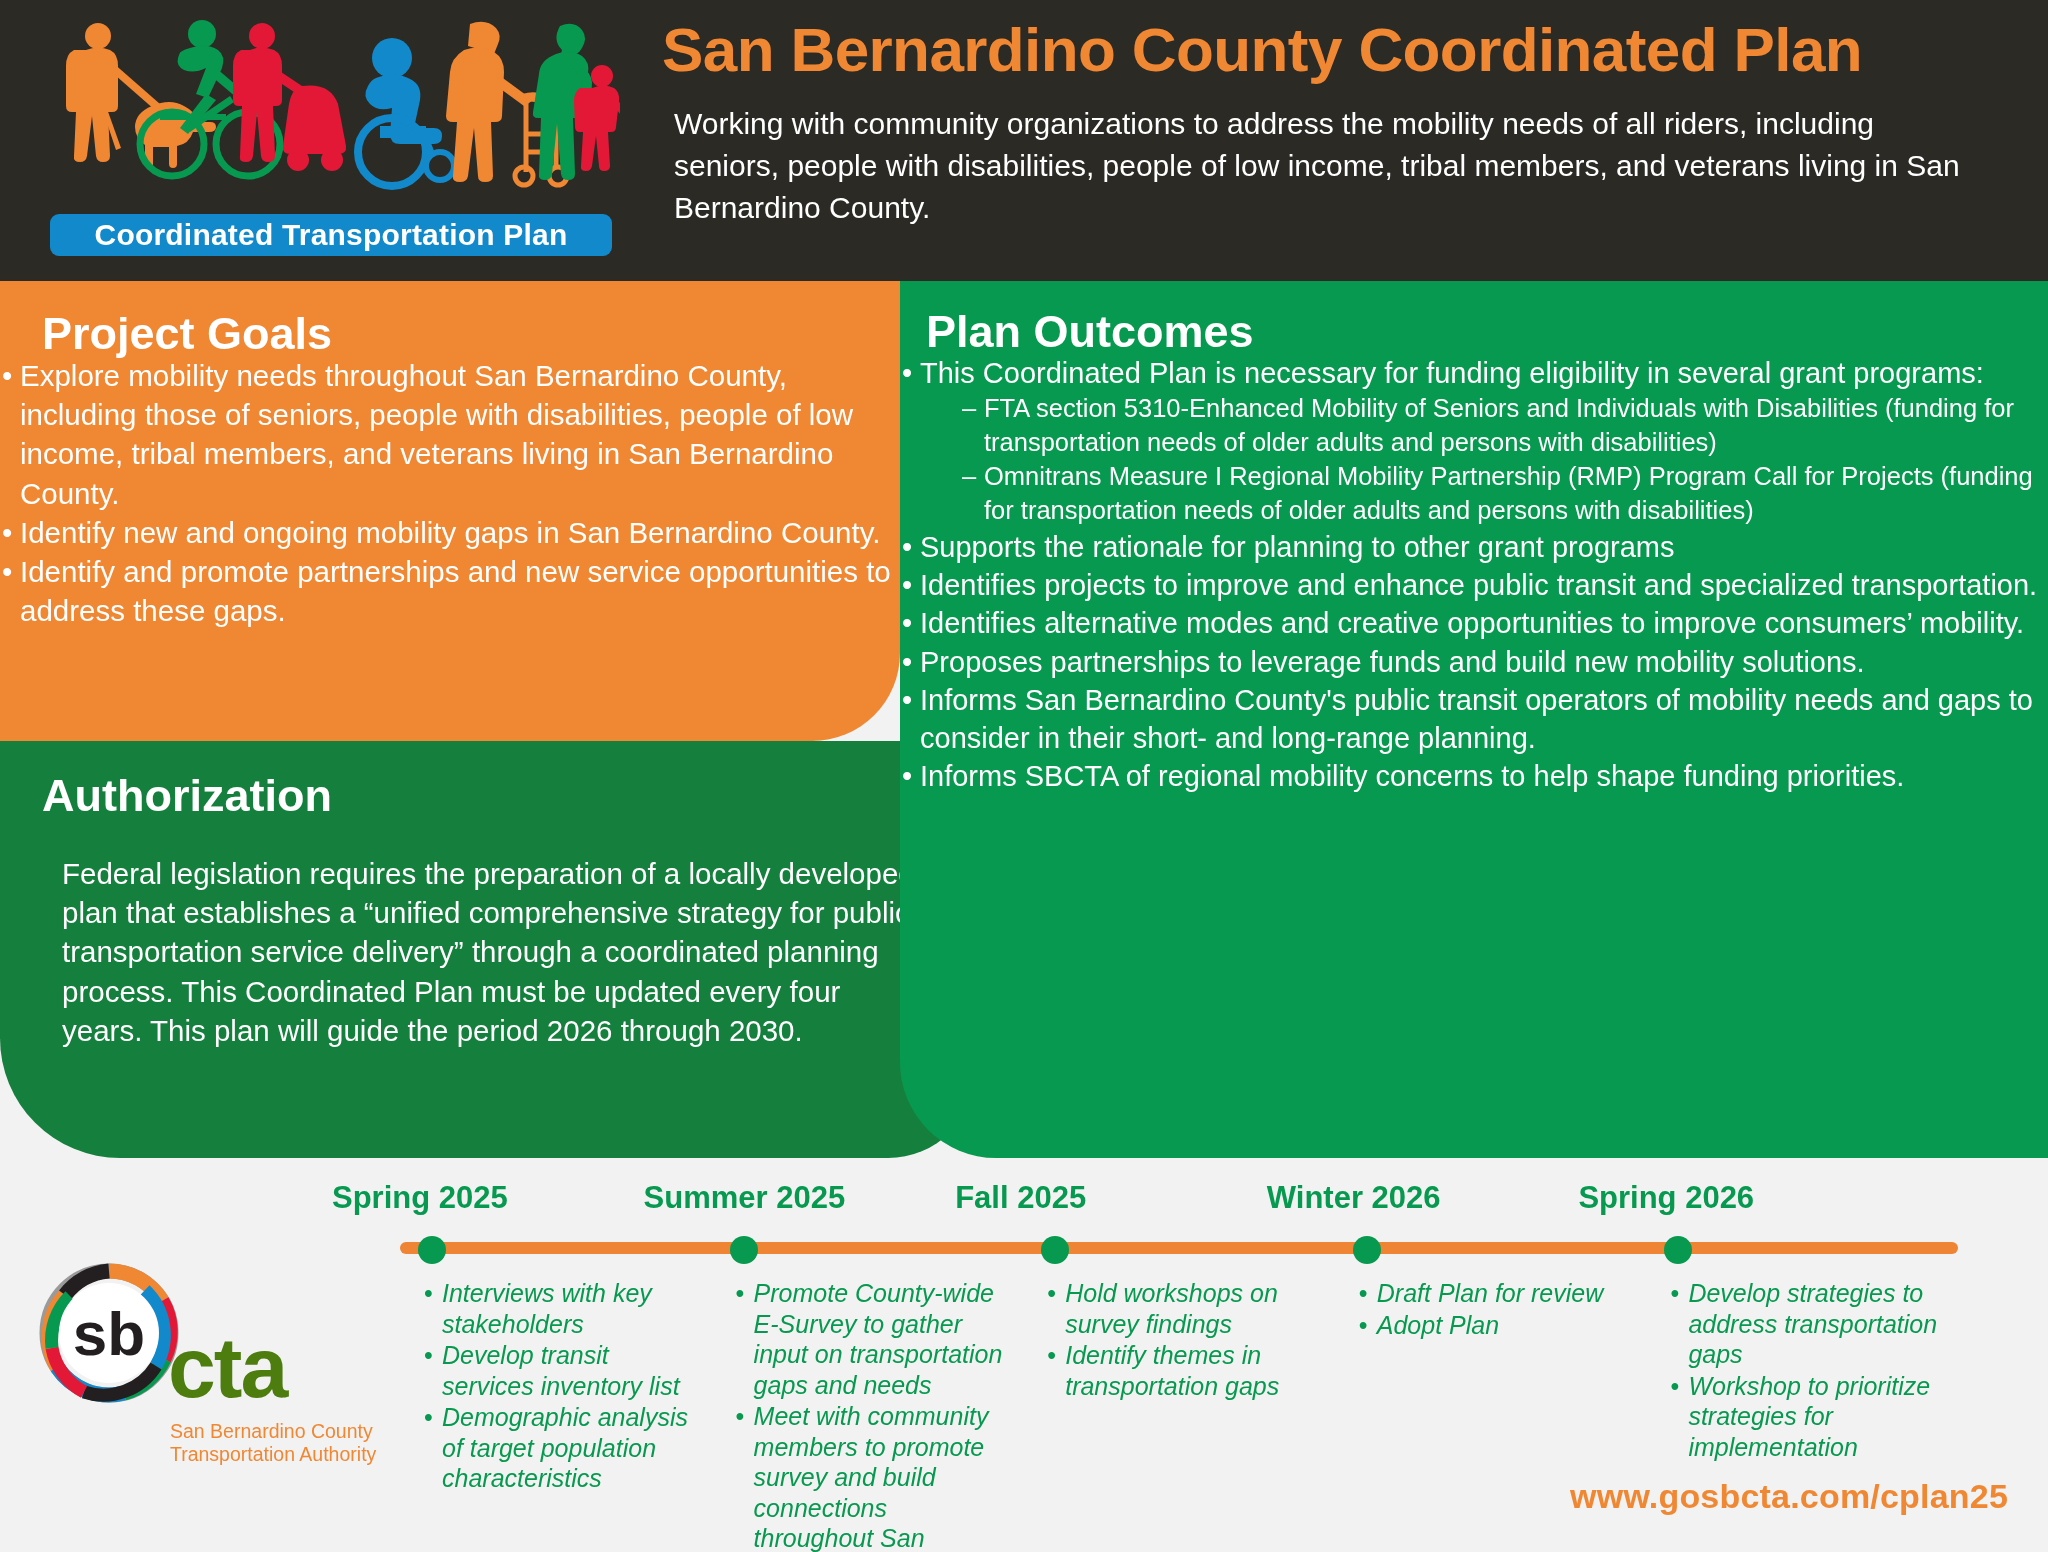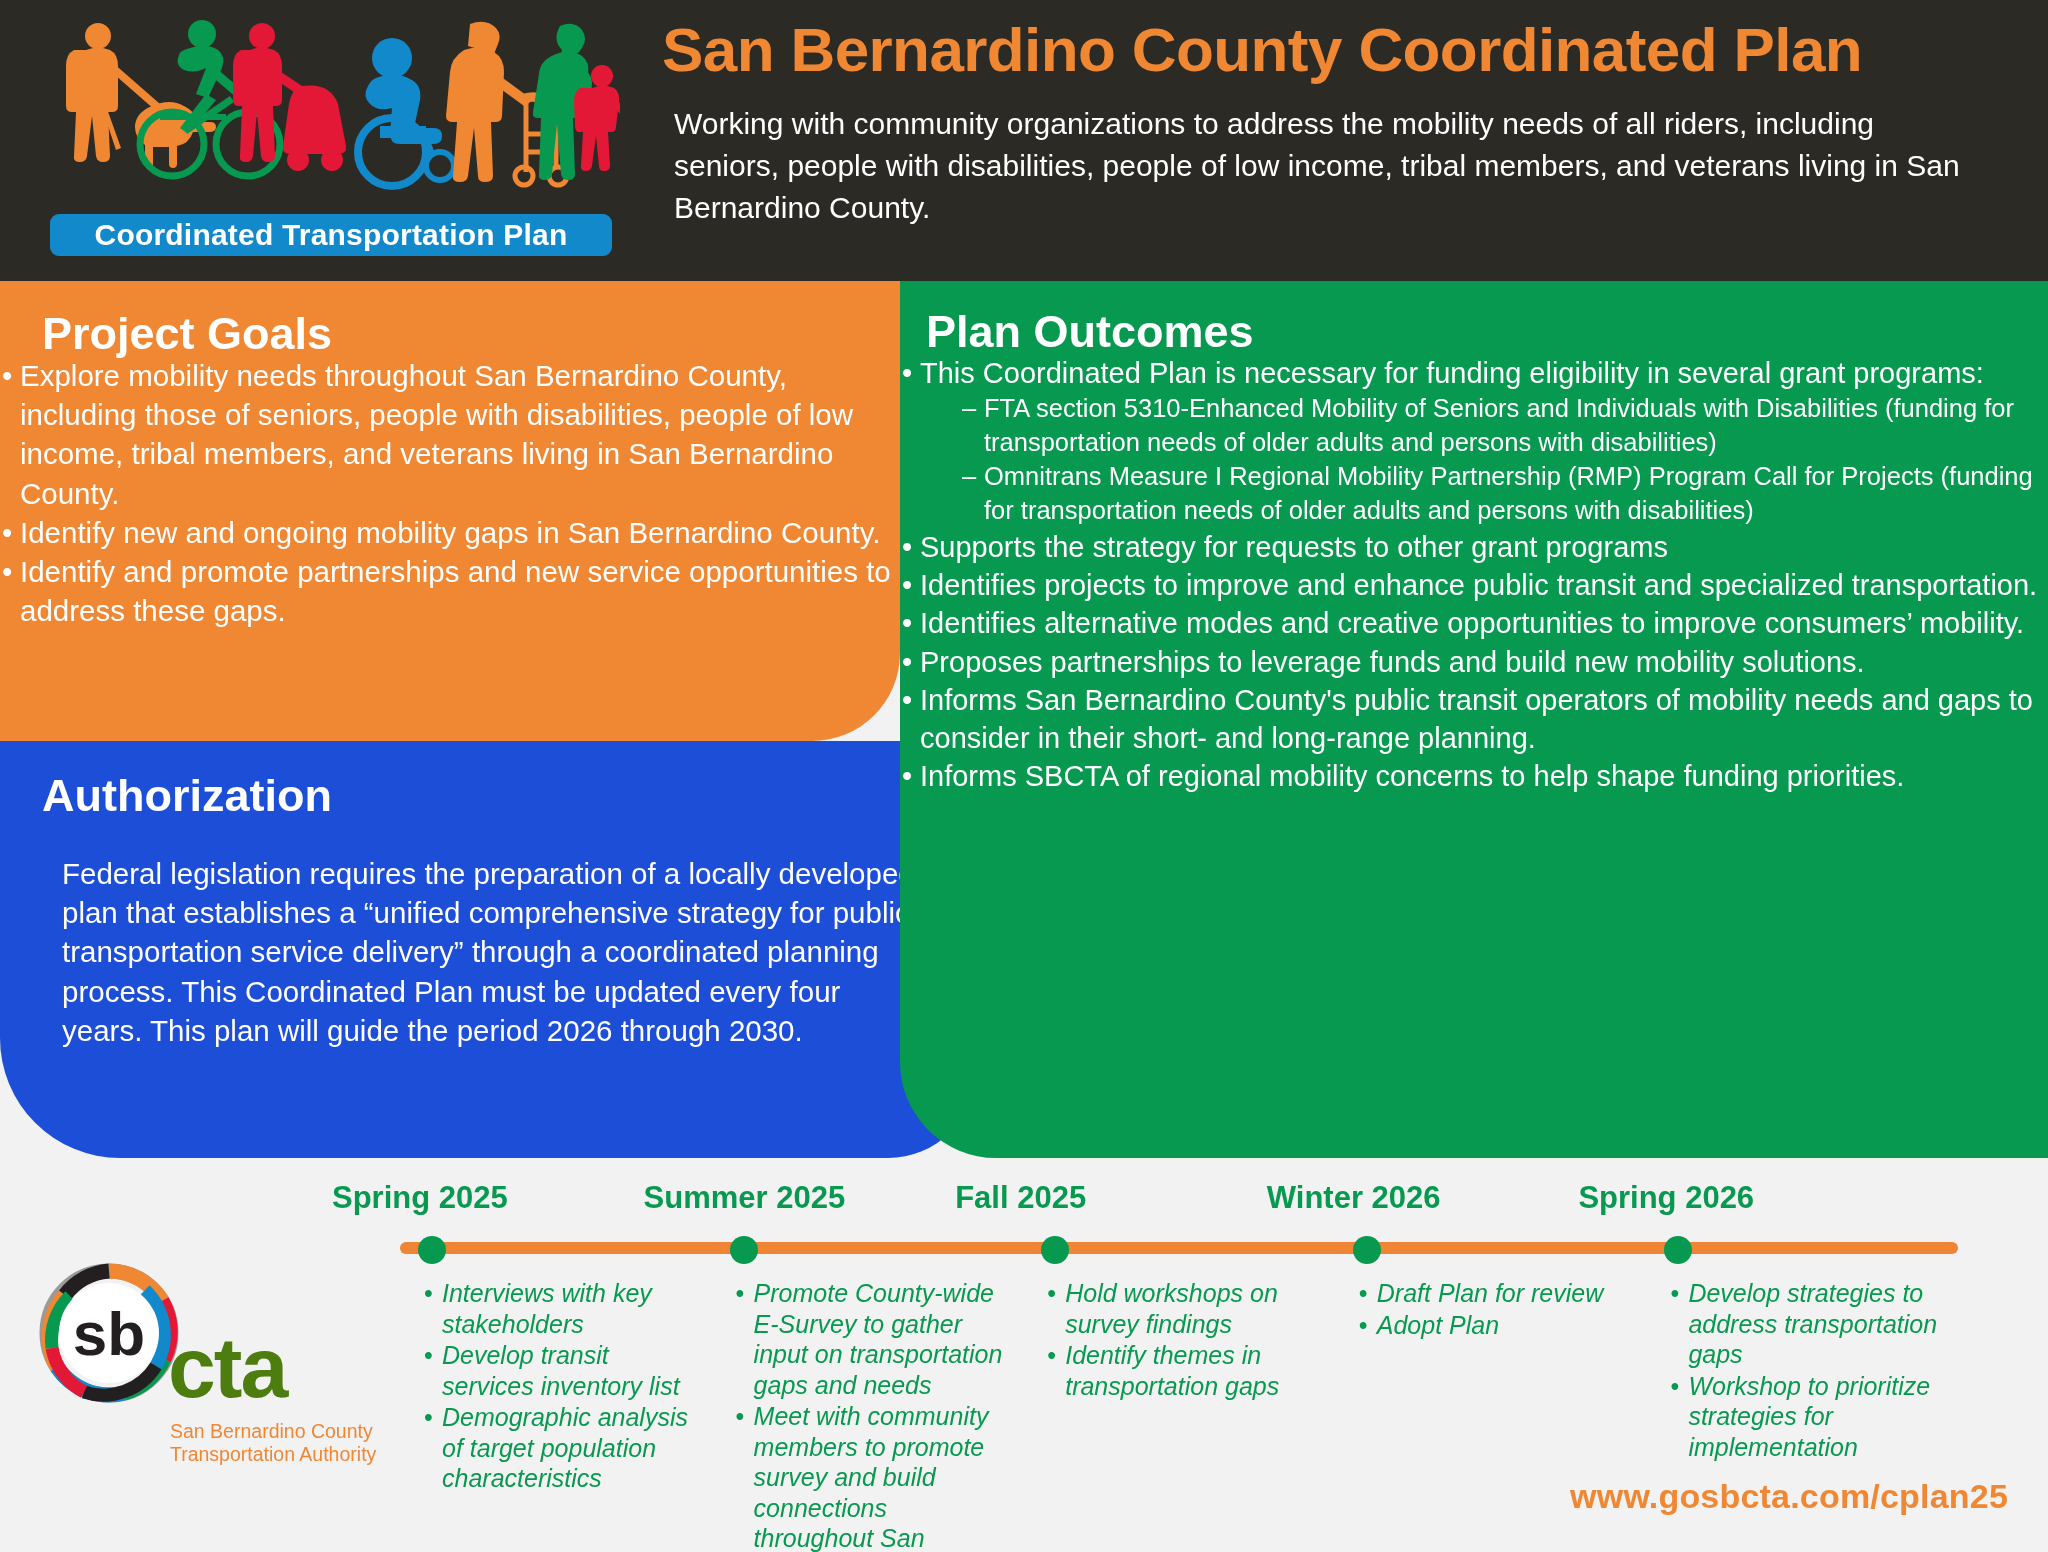--- a/index.html
+++ b/index.html
@@ -84,21 +84,21 @@
     height: 460px;
     background: #f08733;
     border-bottom-right-radius: 88px;
     z-index: 3;
   }
   .panel-auth {
     position: absolute;
     left: 0; top: 741px;
     width: 976px;
     height: 417px;
-    background: #1d4ed8;
+    background: #15803d;
     border-bottom-left-radius: 120px;
     border-bottom-right-radius: 88px;
     z-index: 2;
   }
   .panel-outcomes {
     position: absolute;
     left: 900px; top: 281px;
     width: 1148px;
     height: 877px;
     background: #07994f;
@@ -400,21 +400,21 @@
 <div class="panel-outcomes">
   <h2 class="sec-title">Plan Outcomes</h2>
   <ul class="b out-list">
     <li>
       <span>This Coordinated Plan is necessary for funding eligibility in several grant programs:</span>
       <ul class="out-sub">
         <li>FTA section 5310-Enhanced Mobility of Seniors and Individuals with Disabilities (funding for transportation needs of older adults and persons with disabilities)</li>
         <li>Omnitrans Measure I Regional Mobility Partnership (RMP) Program Call for Projects (funding for transportation needs of older adults and persons with disabilities)</li>
       </ul>
     </li>
-    <li>Supports the strategy for requests to other grant programs</li>
+    <li>Supports the rationale for planning to other grant programs</li>
     <li>Identifies projects to improve and enhance public transit and specialized transportation.</li>
     <li>Identifies alternative modes and creative opportunities to improve consumers’ mobility.</li>
     <li>Proposes partnerships to leverage funds and build new mobility solutions.</li>
     <li>Informs San Bernardino County's public transit operators of mobility needs and gaps to consider in their short- and long-range planning.</li>
     <li>Informs SBCTA of regional mobility concerns to help shape funding priorities.</li>
   </ul>
 </div>
 
 <div class="timeline-area"></div>
 <div class="tl-bar"></div>

